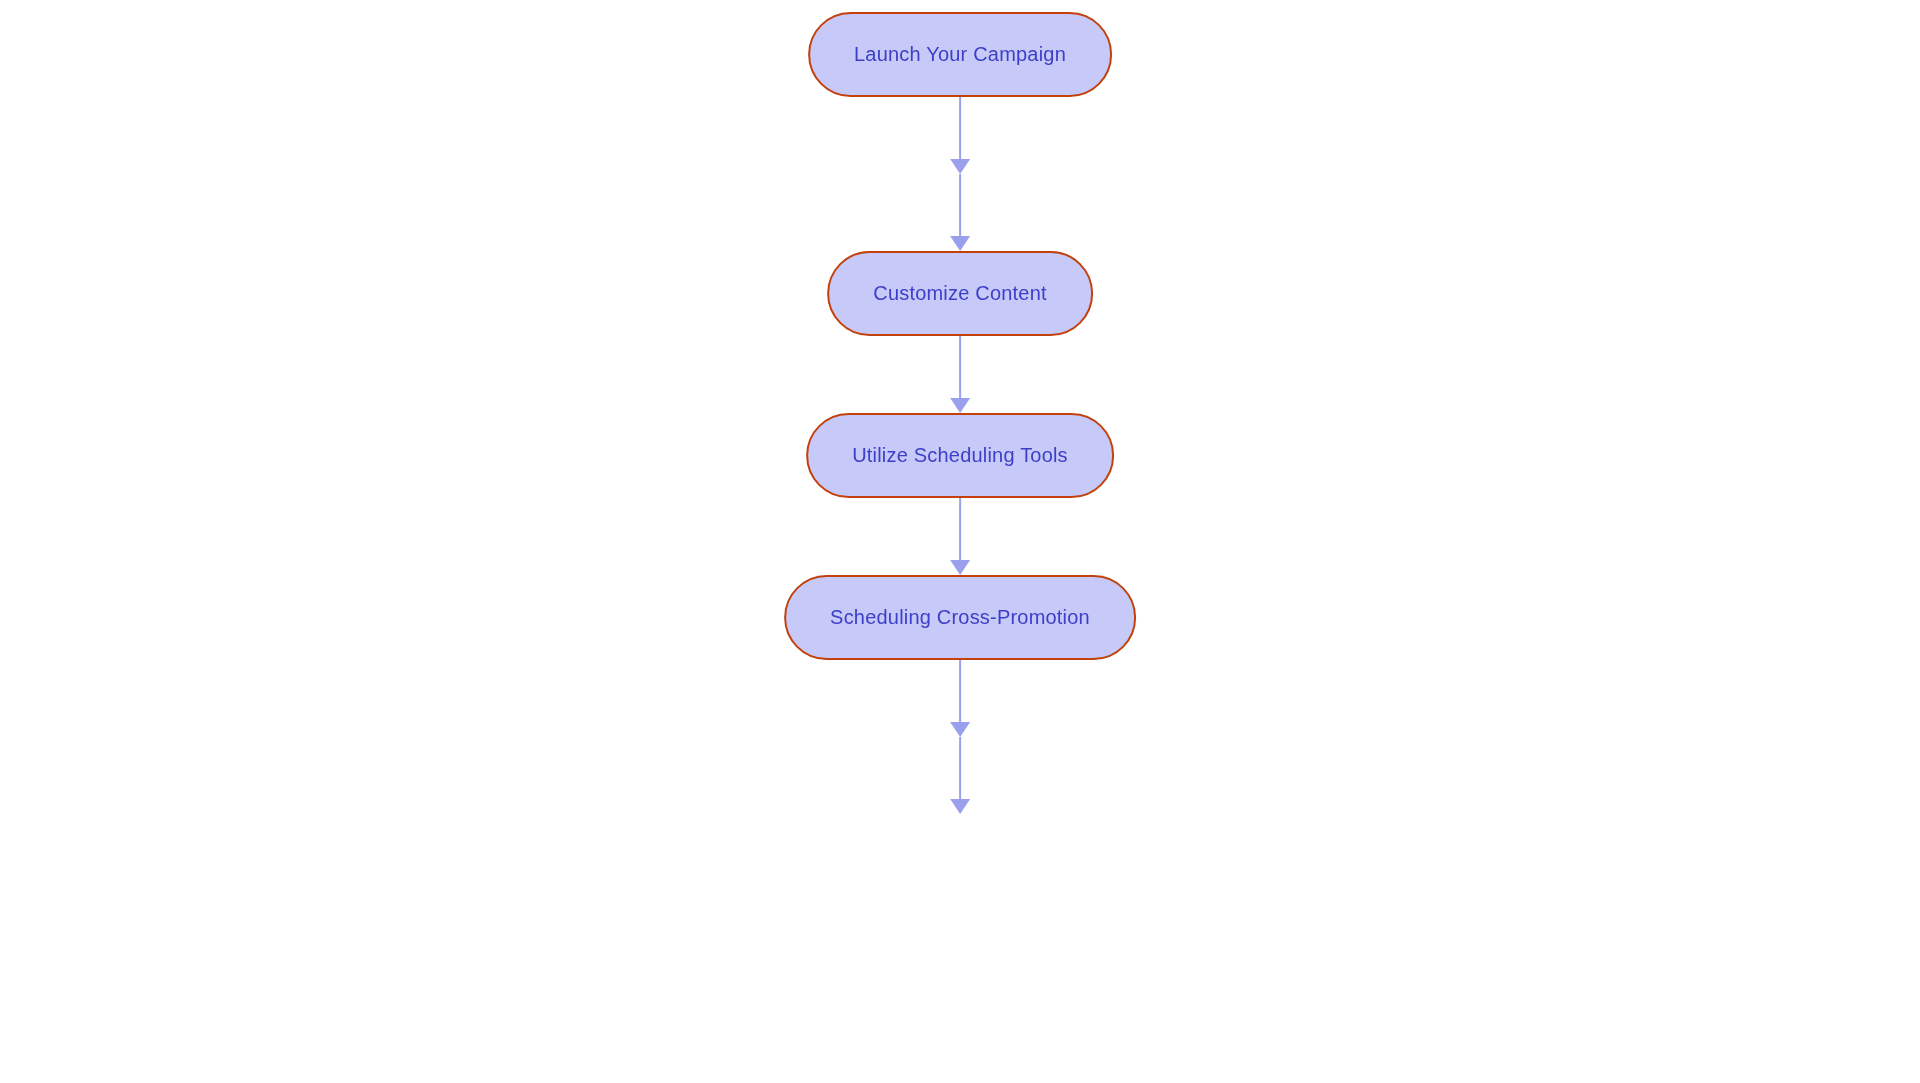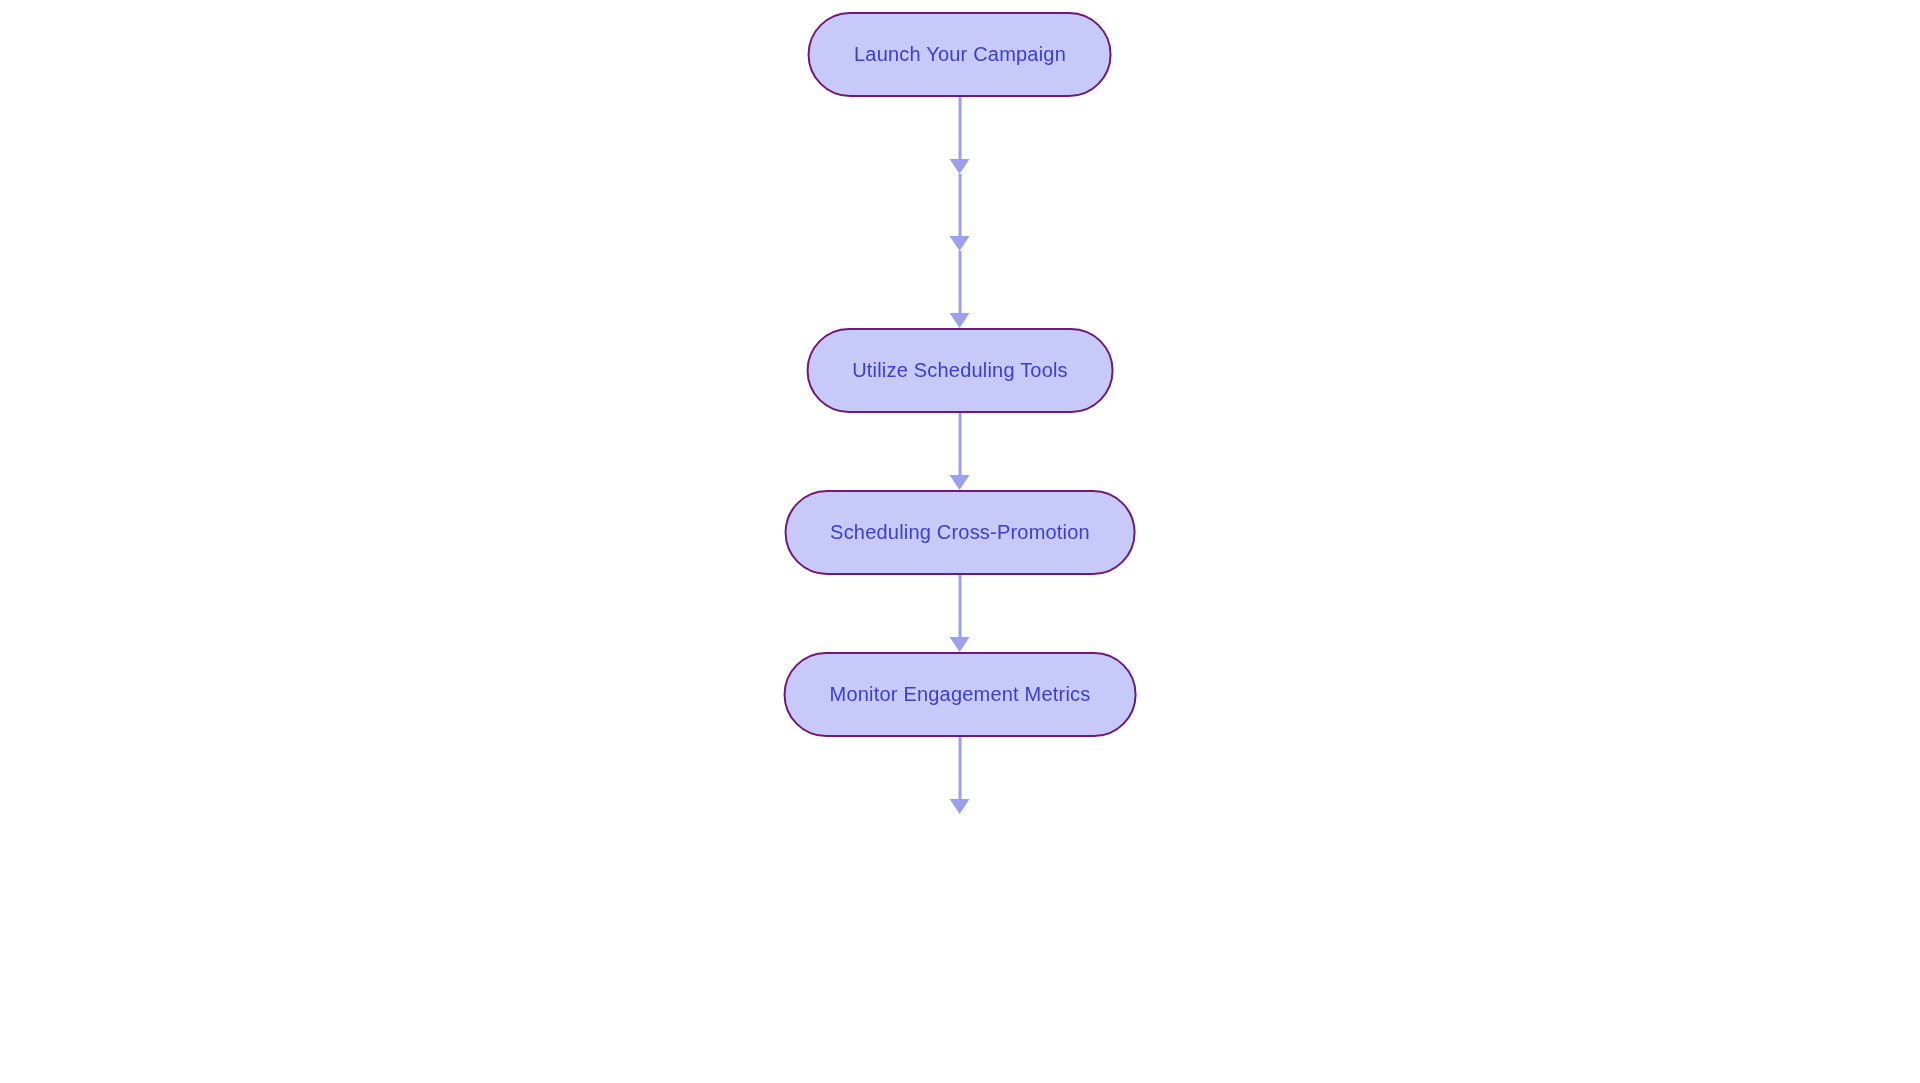--- a/index.html
+++ b/index.html
@@ -25,21 +25,21 @@
     display: flex;
     flex-direction: column;
     align-items: center;
   }
   .node {
     box-sizing: border-box;
     height: 85px;
     padding: 0 44px;
     border-radius: 42.5px;
     background: #c7c9f8;
-    border: 2px solid #701a75;
+    border: 2px solid #c2410c;
     color: #3c3fc8;
     font-size: 20px;
     font-weight: 500;
     letter-spacing: 0.2px;
     display: flex;
     align-items: center;
     justify-content: center;
     white-space: nowrap;
   }
   .connector {
@@ -76,20 +76,23 @@
       <div class="connector-line"></div>
       <div class="arrowhead"></div>
     </div>
 
 
     <div class="connector">
       <div class="connector-line"></div>
       <div class="arrowhead"></div>
     </div>
 
+    <div class="node">
+      <span>Customize Content</span>
+    </div>
 
     <div class="connector">
       <div class="connector-line"></div>
       <div class="arrowhead"></div>
     </div>
 
     <div class="node">
       <span>Utilize Scheduling Tools</span>
     </div>
 
@@ -100,23 +103,20 @@
 
     <div class="node">
       <span>Scheduling Cross-Promotion</span>
     </div>
 
     <div class="connector">
       <div class="connector-line"></div>
       <div class="arrowhead"></div>
     </div>
 
-    <div class="node">
-      <span>Monitor Engagement Metrics</span>
-    </div>
 
     <div class="connector">
       <div class="connector-line"></div>
       <div class="arrowhead"></div>
     </div>
 
 
   </div>
 </div>
 

